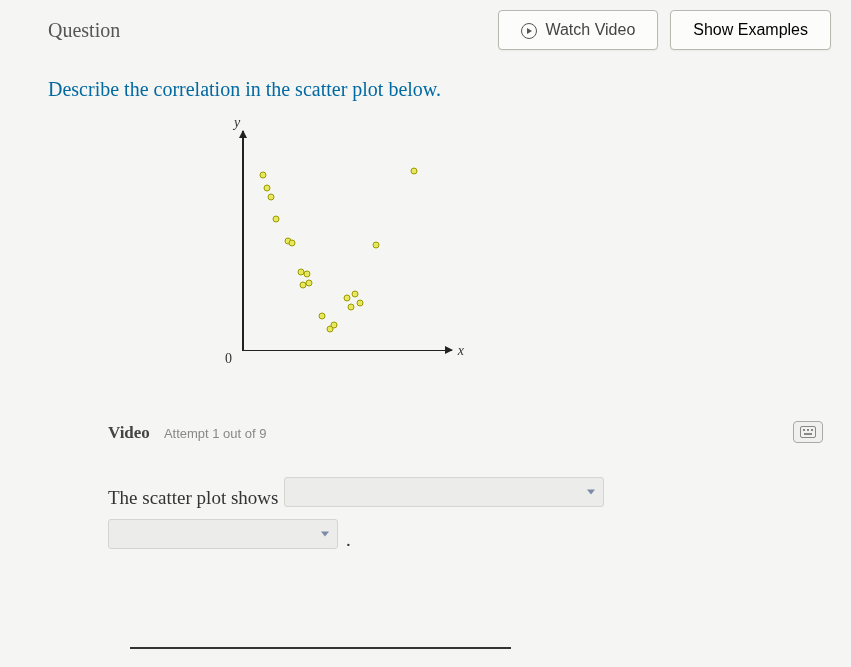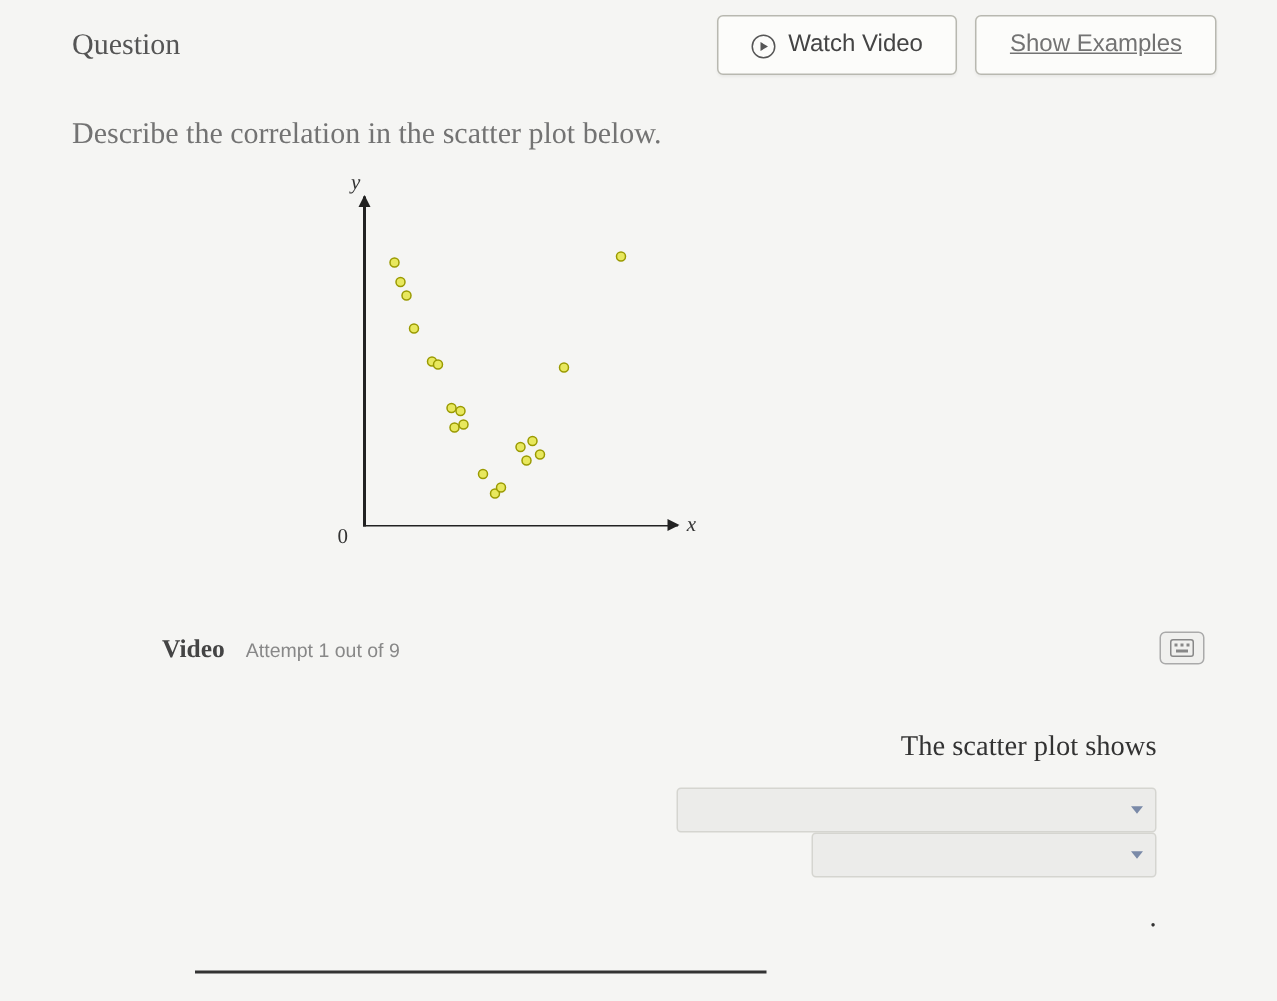--- a/index.html
+++ b/index.html
@@ -6,21 +6,21 @@
     body {
       font-family: Georgia, 'Times New Roman', serif;
       background: #f5f5f3;
       width: 851px;
       height: 667px;
       overflow: hidden;
       position: relative;
       color: #333;
     }
     .container {
-      padding: 10px 40px 0 48px;
+      padding: 10px 20px 0 48px;
     }
     .header-row {
       display: flex;
       align-items: center;
       justify-content: space-between;
       margin-bottom: 28px;
     }
     .question-label {
       font-size: 20px;
       color: #555;
@@ -37,40 +37,40 @@
       padding: 10px 22px;
       font-size: 16px;
       font-family: Arial, sans-serif;
       color: #444;
       cursor: pointer;
       display: flex;
       align-items: flex-end;
       gap: 8px;
       box-shadow: 0 1px 2px rgba(0,0,0,0.05);
     }
-    .btn-examples { color: #737373; text-decoration: underline; }
+    .btn-examples { color: #000000; }
     .play-icon {
       width: 16px; height: 16px;
       border: 1.5px solid #555;
       border-radius: 50%;
       display: inline-flex;
       align-items: center;
       justify-content: center;
     }
     .play-icon::after {
       content: '';
       width: 0; height: 0;
       border-left: 5px solid #555;
       border-top: 3px solid transparent;
       border-bottom: 3px solid transparent;
       margin-left: 1px;
     }
     .prompt {
       font-size: 20px;
-      color: #737373;
+      color: #0369a1;
       margin-bottom: 20px;
     }
     .chart-wrap {
       display: flex;
       justify-content: flex-start;
       padding-left: 180px;
       margin-bottom: 50px;
     }
     .chart {
       position: relative;
@@ -134,21 +134,21 @@
       display:flex; align-items:center; justify-content:center;
       cursor:pointer;
       margin-right: 4px;
     }
     .keypad-icon svg { width:16px; height:12px; }
     .sentence-area {
       padding: 0 40px 0 60px;
       font-size:19px; color:#333;
       line-height: 2.2;
     }
-    .sentence-line1 { display:flex; align-items:flex-end; flex-wrap:wrap; gap:6px;flex-direction:column; }
+    .sentence-line1 { display:flex; align-items:flex-start; flex-wrap:wrap; gap:6px; }
     .dropdown {
       appearance:none;
       -webkit-appearance:none;
       background:#ececea;
       border:1px solid #d5d5d0;
       border-radius:3px;
       height:30px;
       font-size:15px;
       padding: 0 26px 0 10px;
       color:#555;

